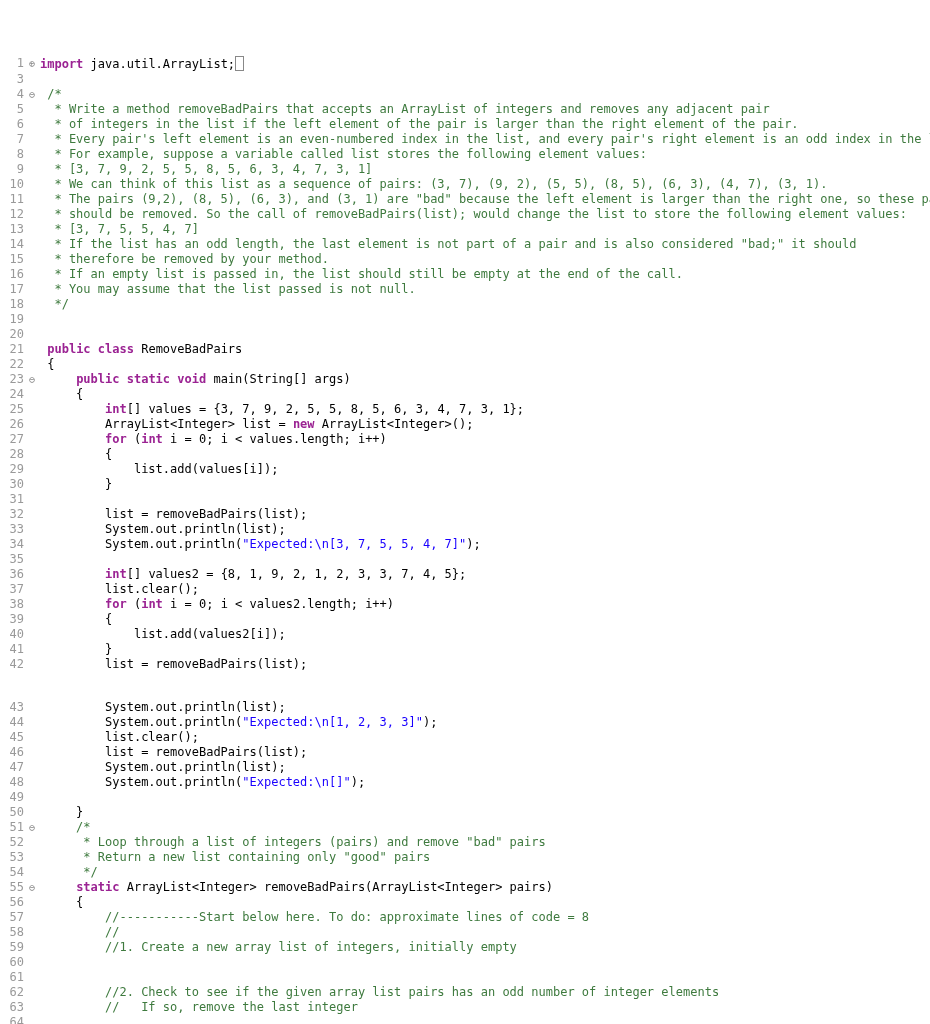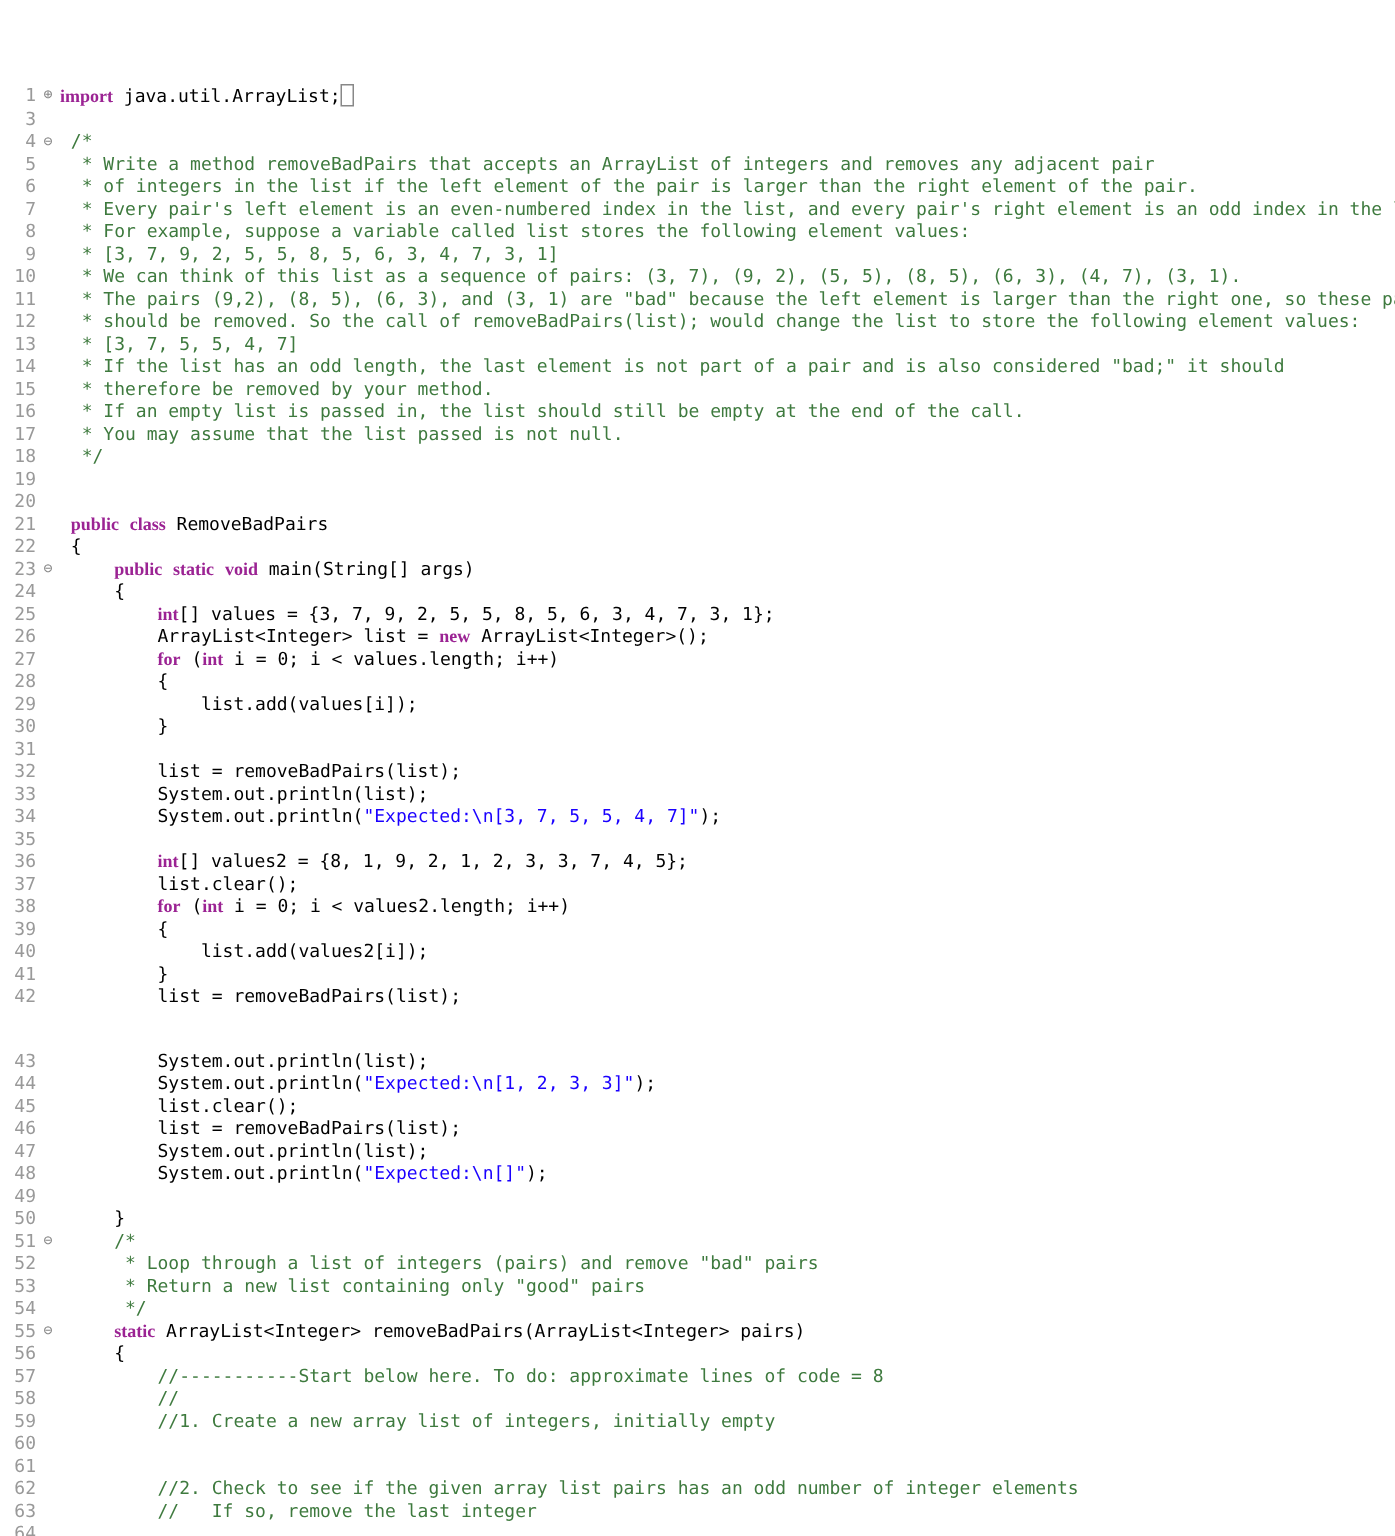--- a/index.html
+++ b/index.html
@@ -34,21 +34,21 @@
     text-align: center;
     color: #888888;
     font-size: 10px;
     user-select: none;
     cursor: pointer;
   }
   .code {
     flex: 1;
     padding-left: 2px;
   }
-  .kw { color: #9b2393; font-weight: bold; font-family: Liberation Serif, serif; }
+  .kw { color: #9b2393; font-weight: bold; }
   .str { color: #1a00ff; }
   .cmt { color: #3e7a3e; }
   .hl-cursor {
     display: inline-block;
     width: 7px;
     height: 13px;
     border: 1px solid #888;
     vertical-align: text-bottom;
   }
 </style>

